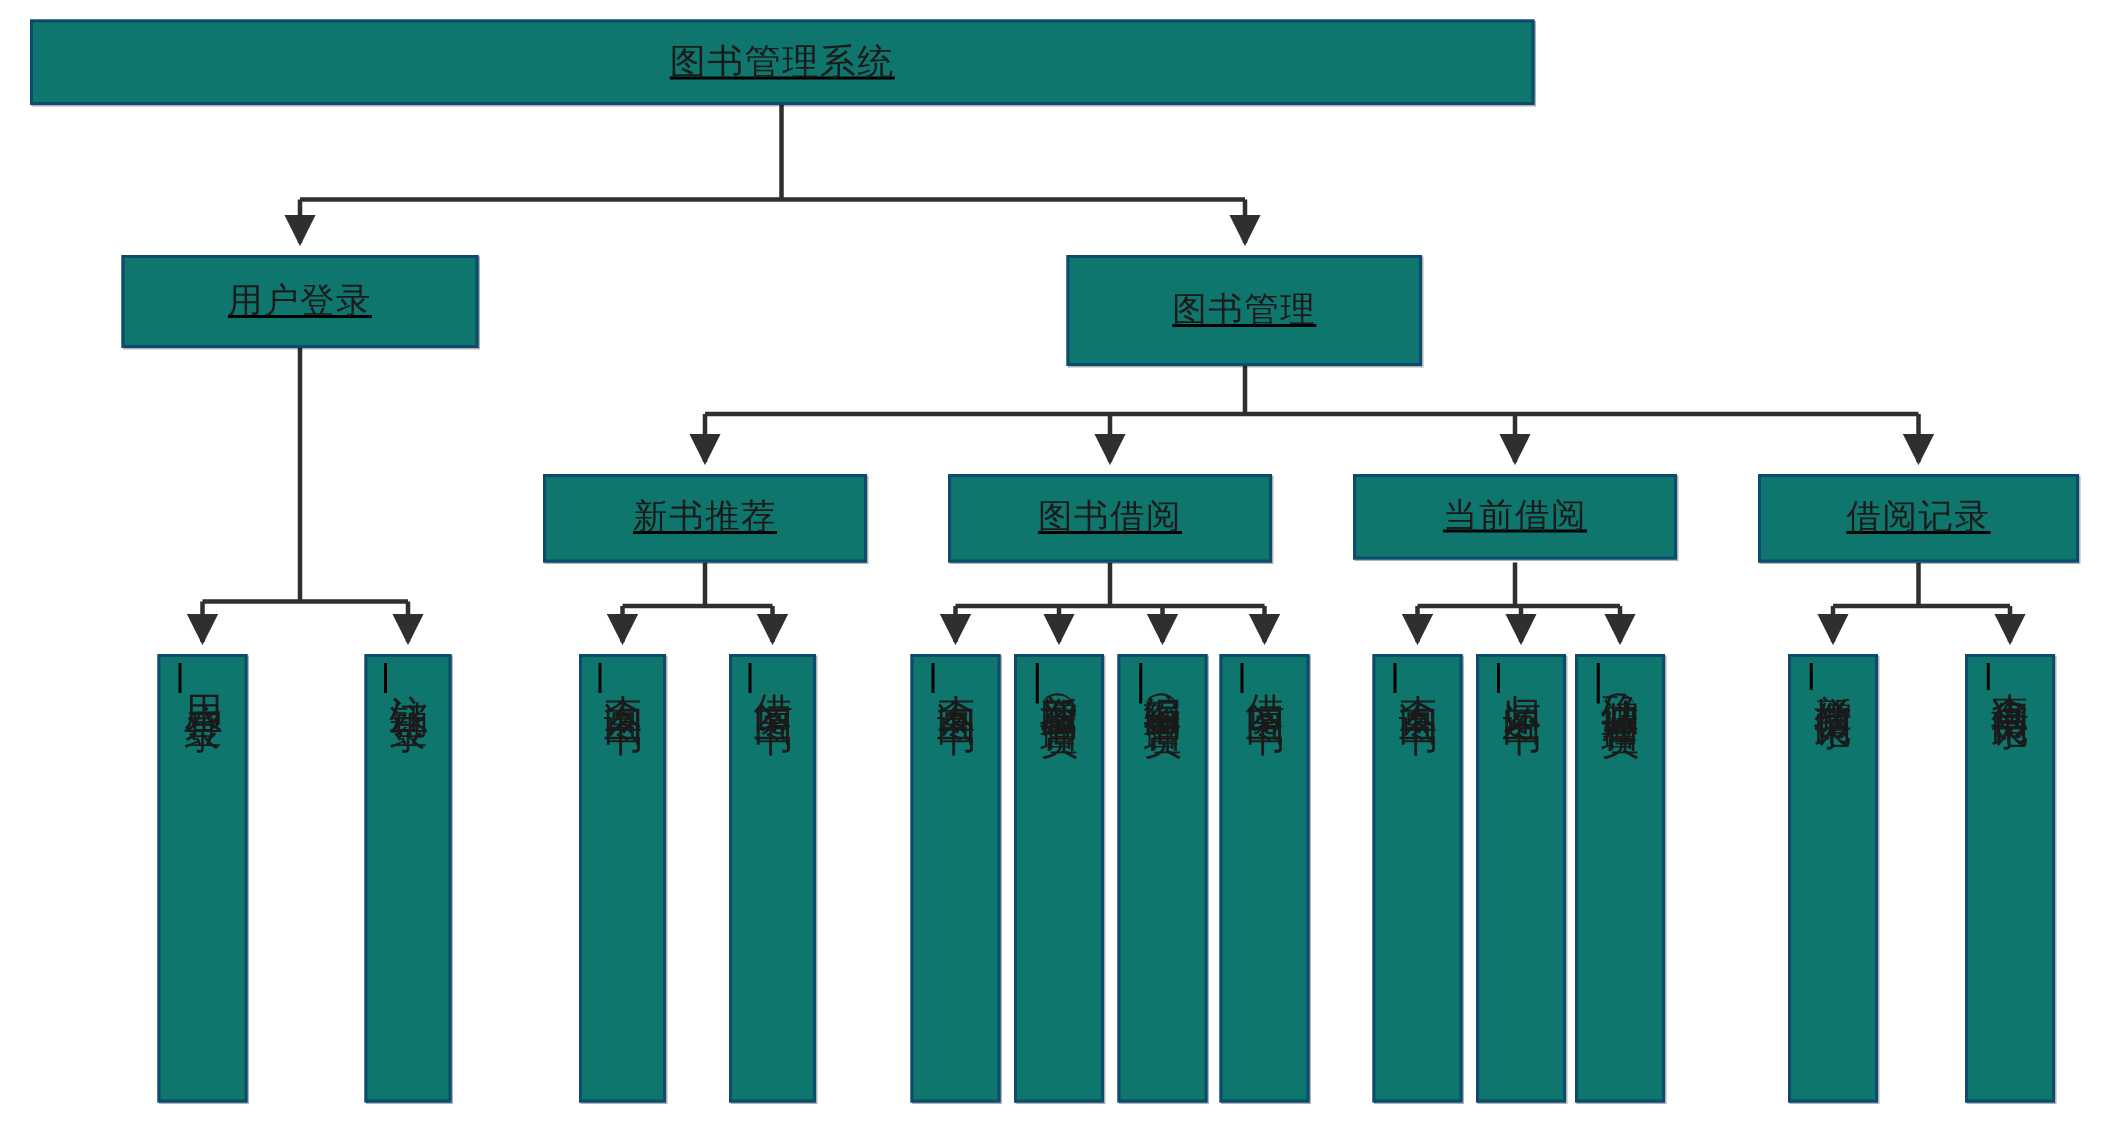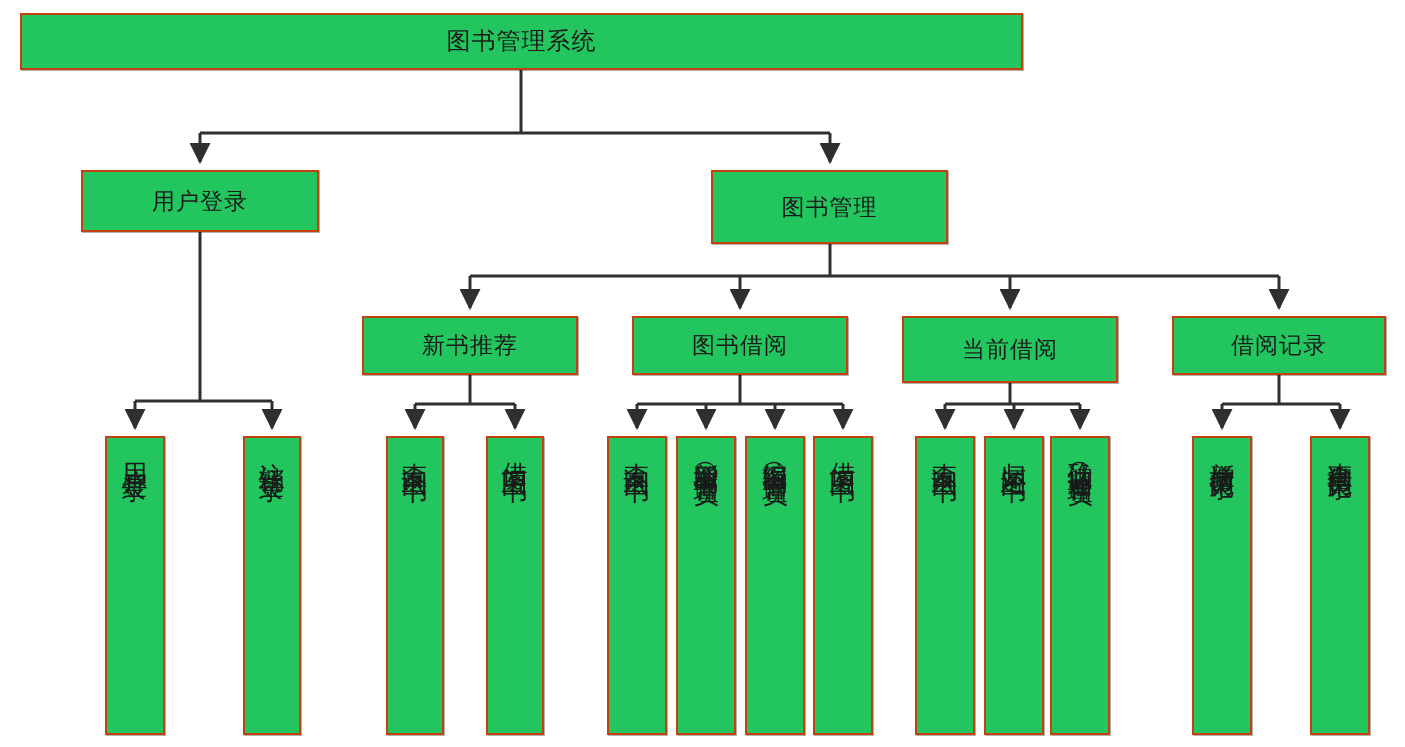--- a/index.html
+++ b/index.html
@@ -22,27 +22,28 @@
     position: absolute;
     left: 0;
     top: 0;
     width: 1405px;
     height: 747px;
     pointer-events: none;
   }
   .node {
     position: absolute;
     box-sizing: border-box;
-    background: #22c55e;
-    border: 2px solid #c2410c;
+    background: #0f766e;
+    border: 2px solid #0c4a6e;
     display: flex;
     align-items: center;
     justify-content: center;
     box-shadow: 1px 1px 0 rgba(0,0,0,0.30);
     z-index: 2;
+    text-decoration: underline;
   }
   .node .label {
     color: #1a1a1a;
     letter-spacing: 1px;
     white-space: nowrap;
     line-height: 1.15;
   }
   
   .node.h .label {
     font-size: 23px;
@@ -144,21 +145,21 @@
   <div class="node h" style="left:711px; top:170px; width:237px; height:74px;">
     <span class="label">图书管理</span>
   </div>
 
   <div class="node h" style="left:632px; top:316px; width:216px; height:59px;">
     <span class="label">图书借阅</span>
   </div>
   <div class="node h" style="left:362px; top:316px; width:216px; height:59px;">
     <span class="label">新书推荐</span>
   </div>
-  <div class="node h" style="left:902px; top:316px; width:216px; height:67px;">
+  <div class="node h" style="left:902px; top:316px; width:216px; height:57px;">
     <span class="label">当前借阅</span>
   </div>
   <div class="node h" style="left:1172px; top:316px; width:214px; height:59px;">
     <span class="label">借阅记录</span>
   </div>
 
   <div class="node v" style="left:105px; top:436px; width:60px; height:299px;">
     <span class="label">用户登录</span>
   </div>
   <div class="node v" style="left:243px; top:436px; width:58px; height:299px;">

